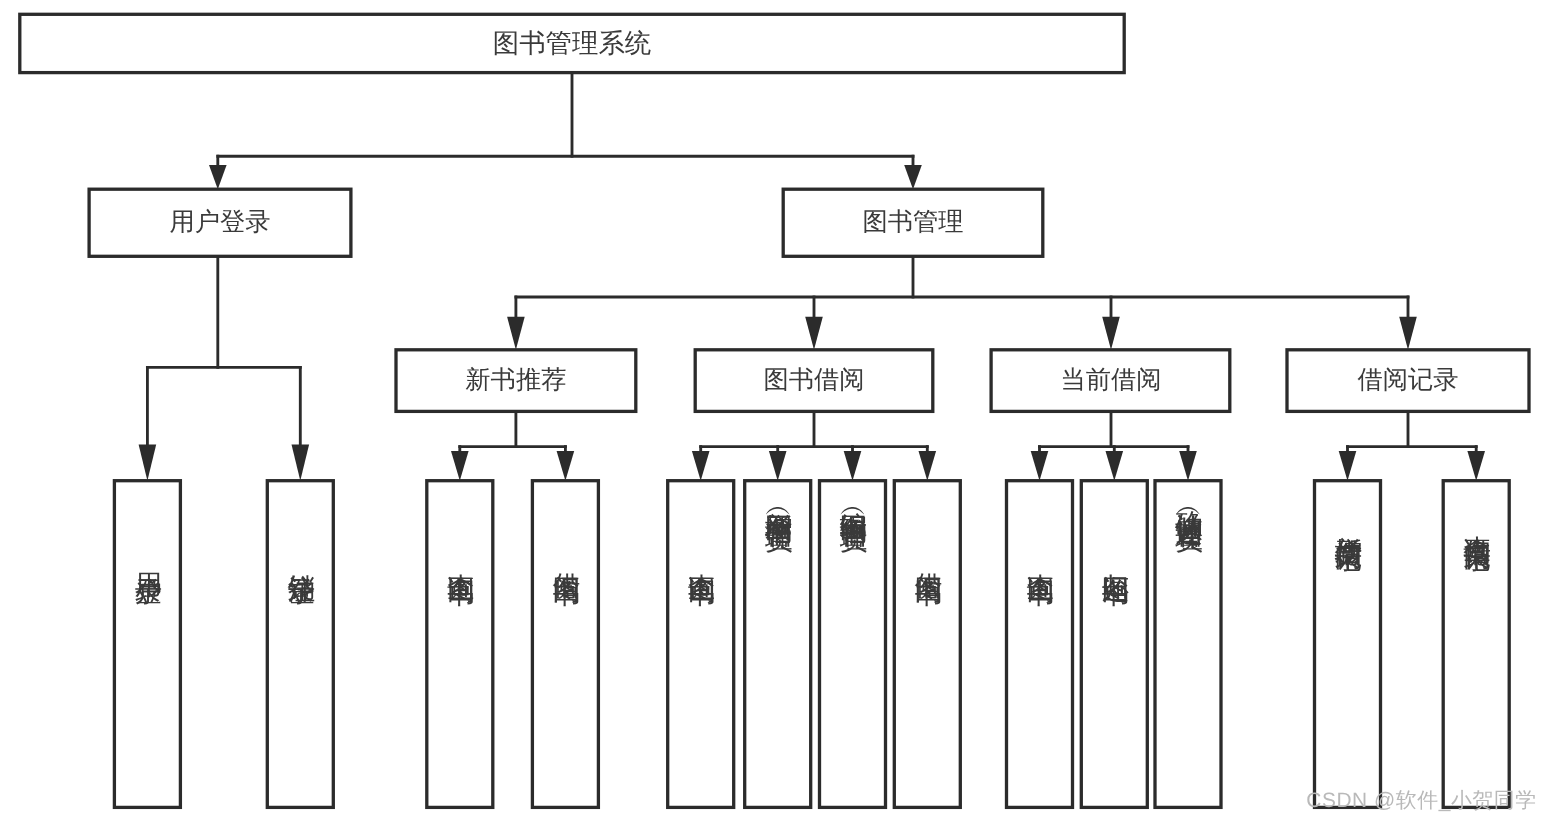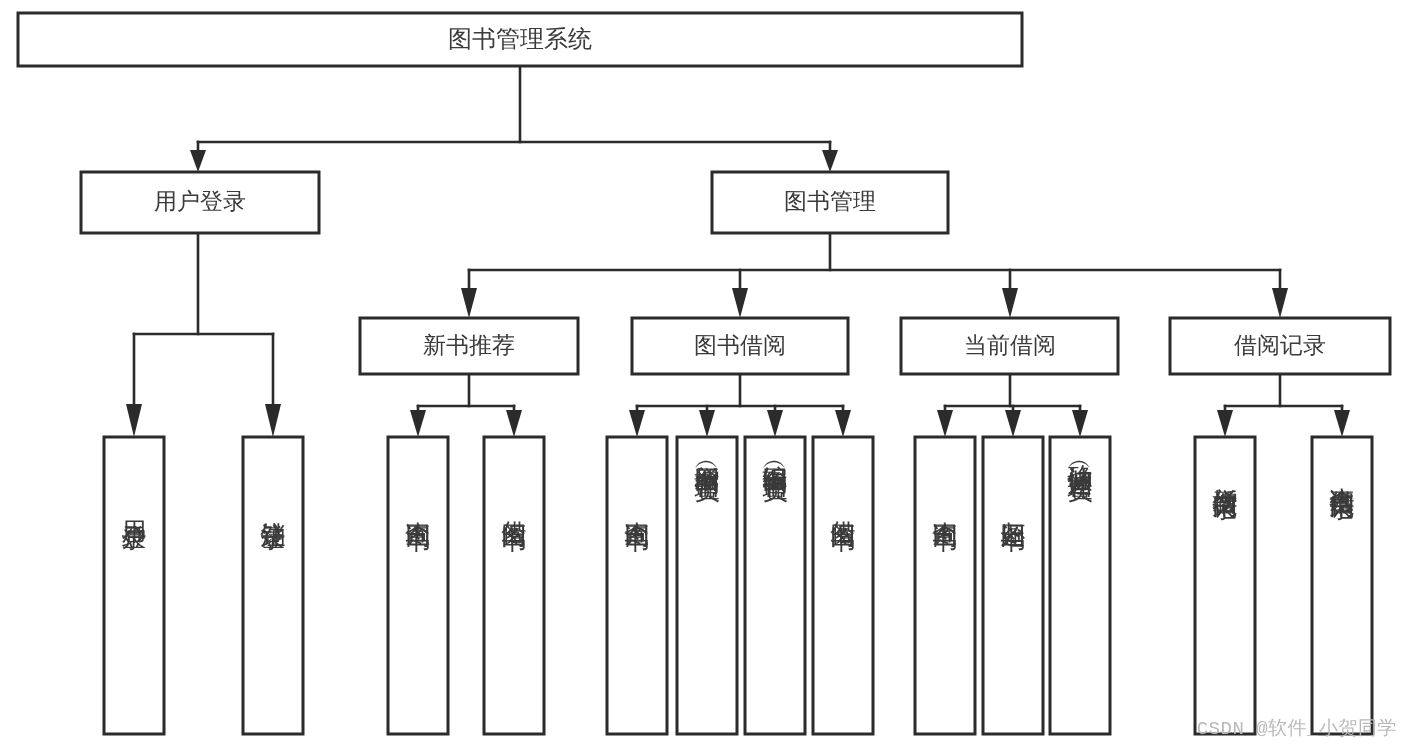--- a/index.html
+++ b/index.html
@@ -65,21 +65,21 @@
     font-size: 25px;
     line-height: 1.08;
     letter-spacing: 2px;
     color: #3a3a3a;
     white-space: nowrap;
   }
   .watermark {
     position: absolute;
     right: 8px;
     bottom: 6px;
-    font-family: Liberation Mono, monospace;
+    font-family: Liberation Sans, sans-serif;
     font-size: 19px;
     color: #b9b9b9;
     letter-spacing: 0.5px;
     user-select: none;
   }
 </style>
 </head>
 <body>
 
 <div id="diagram-root">

